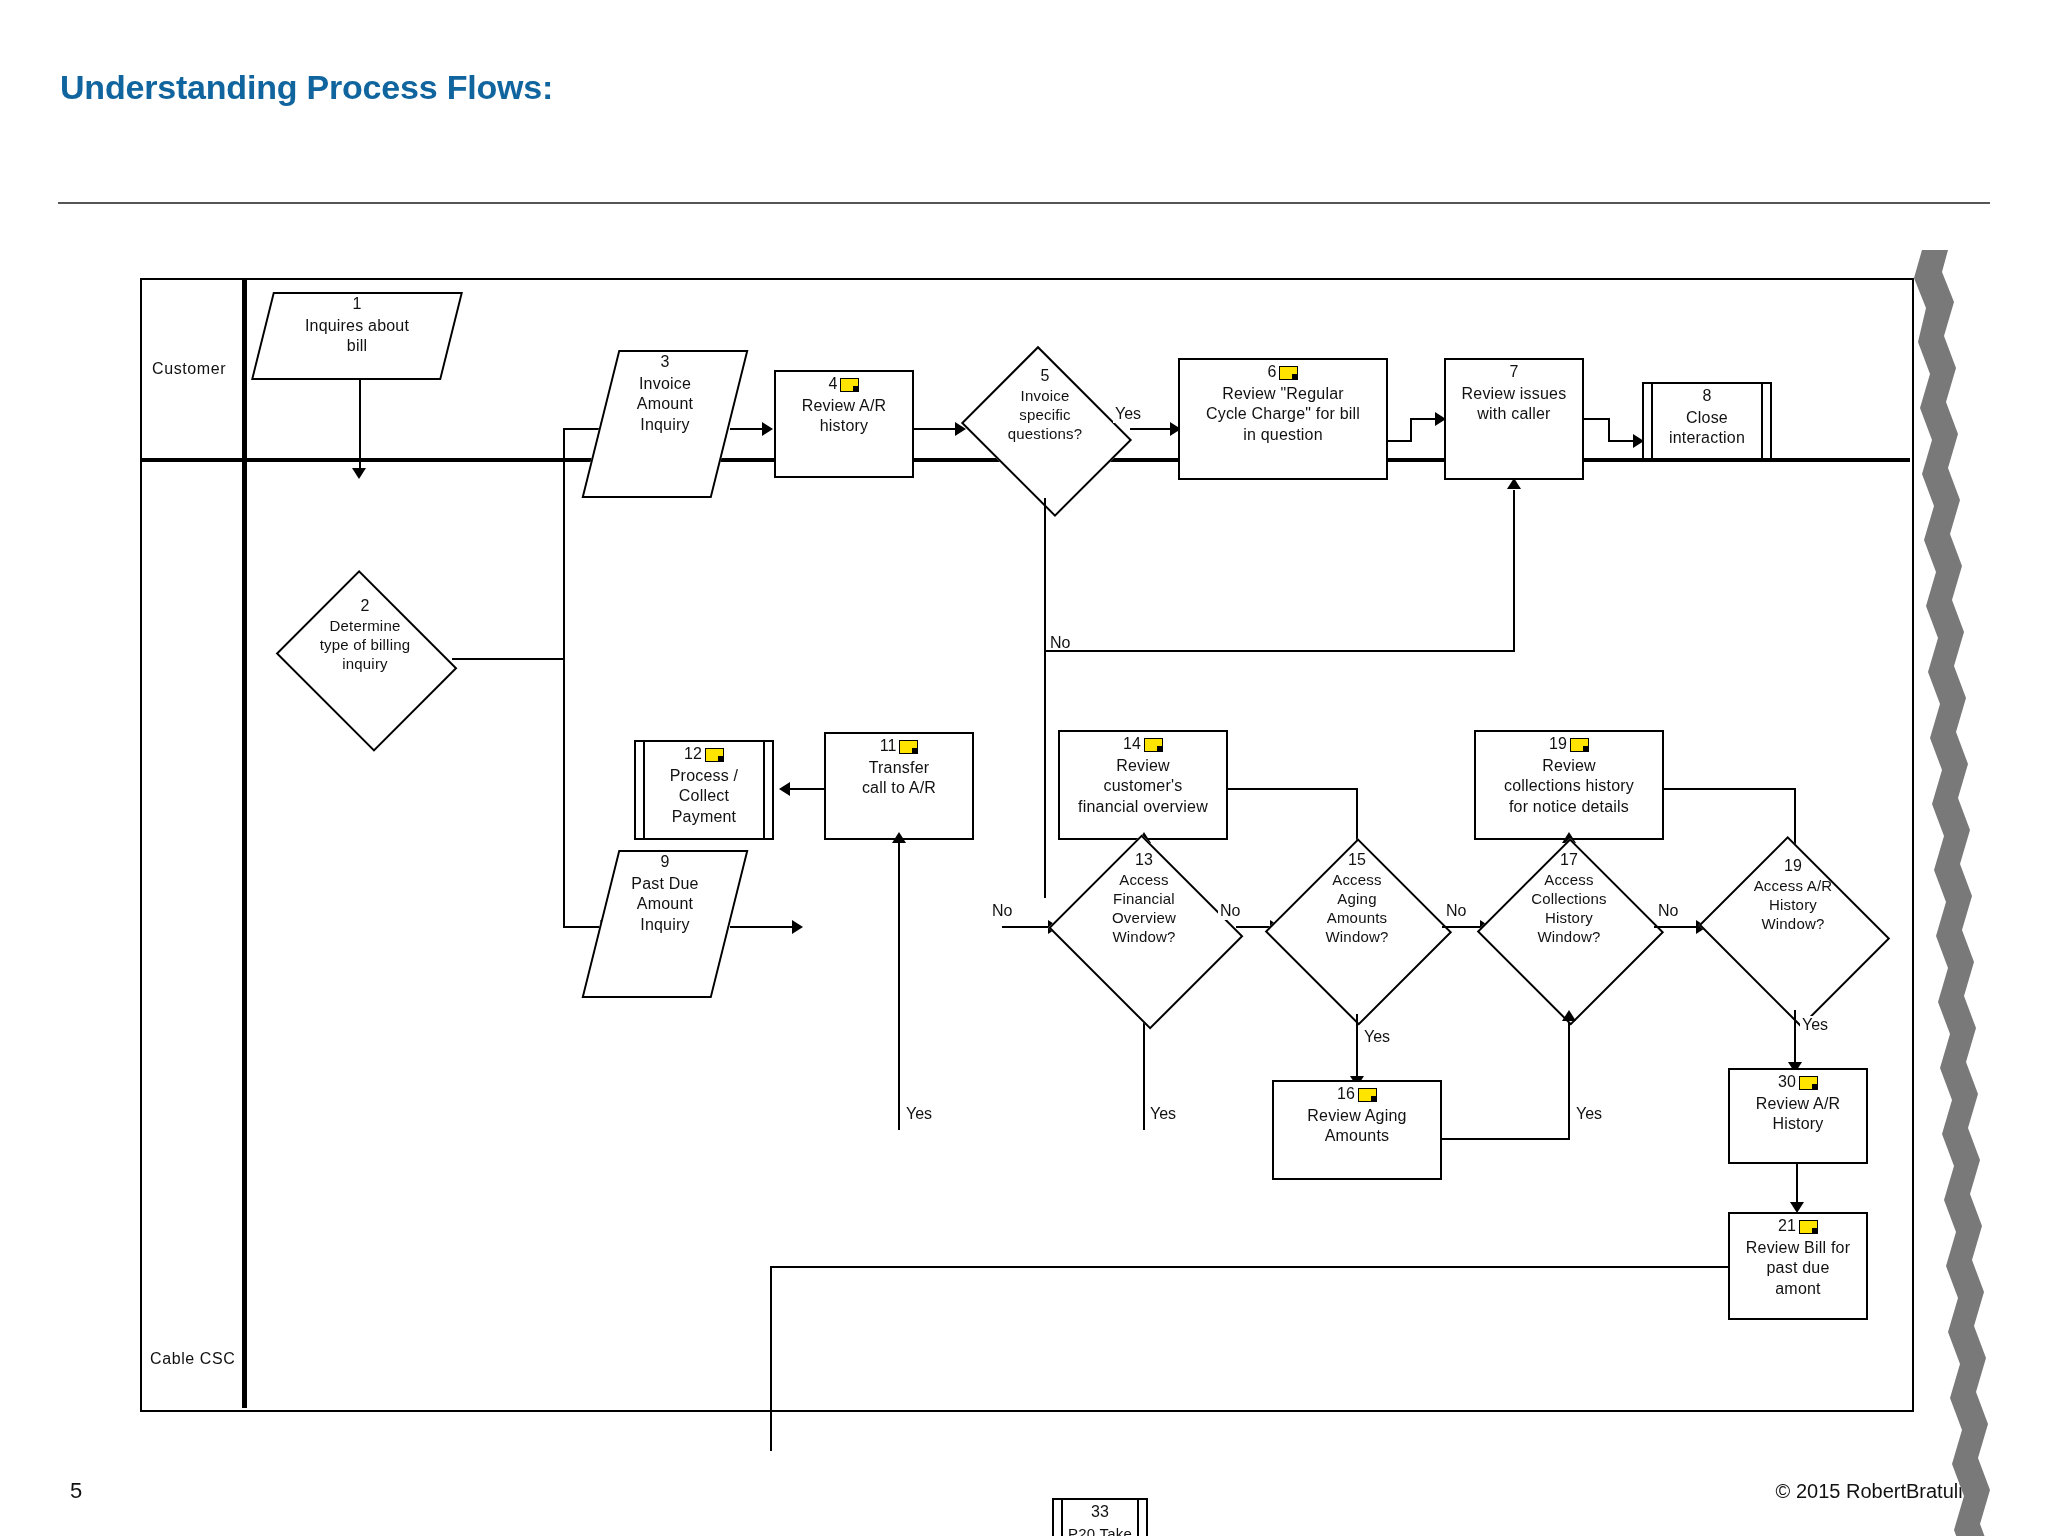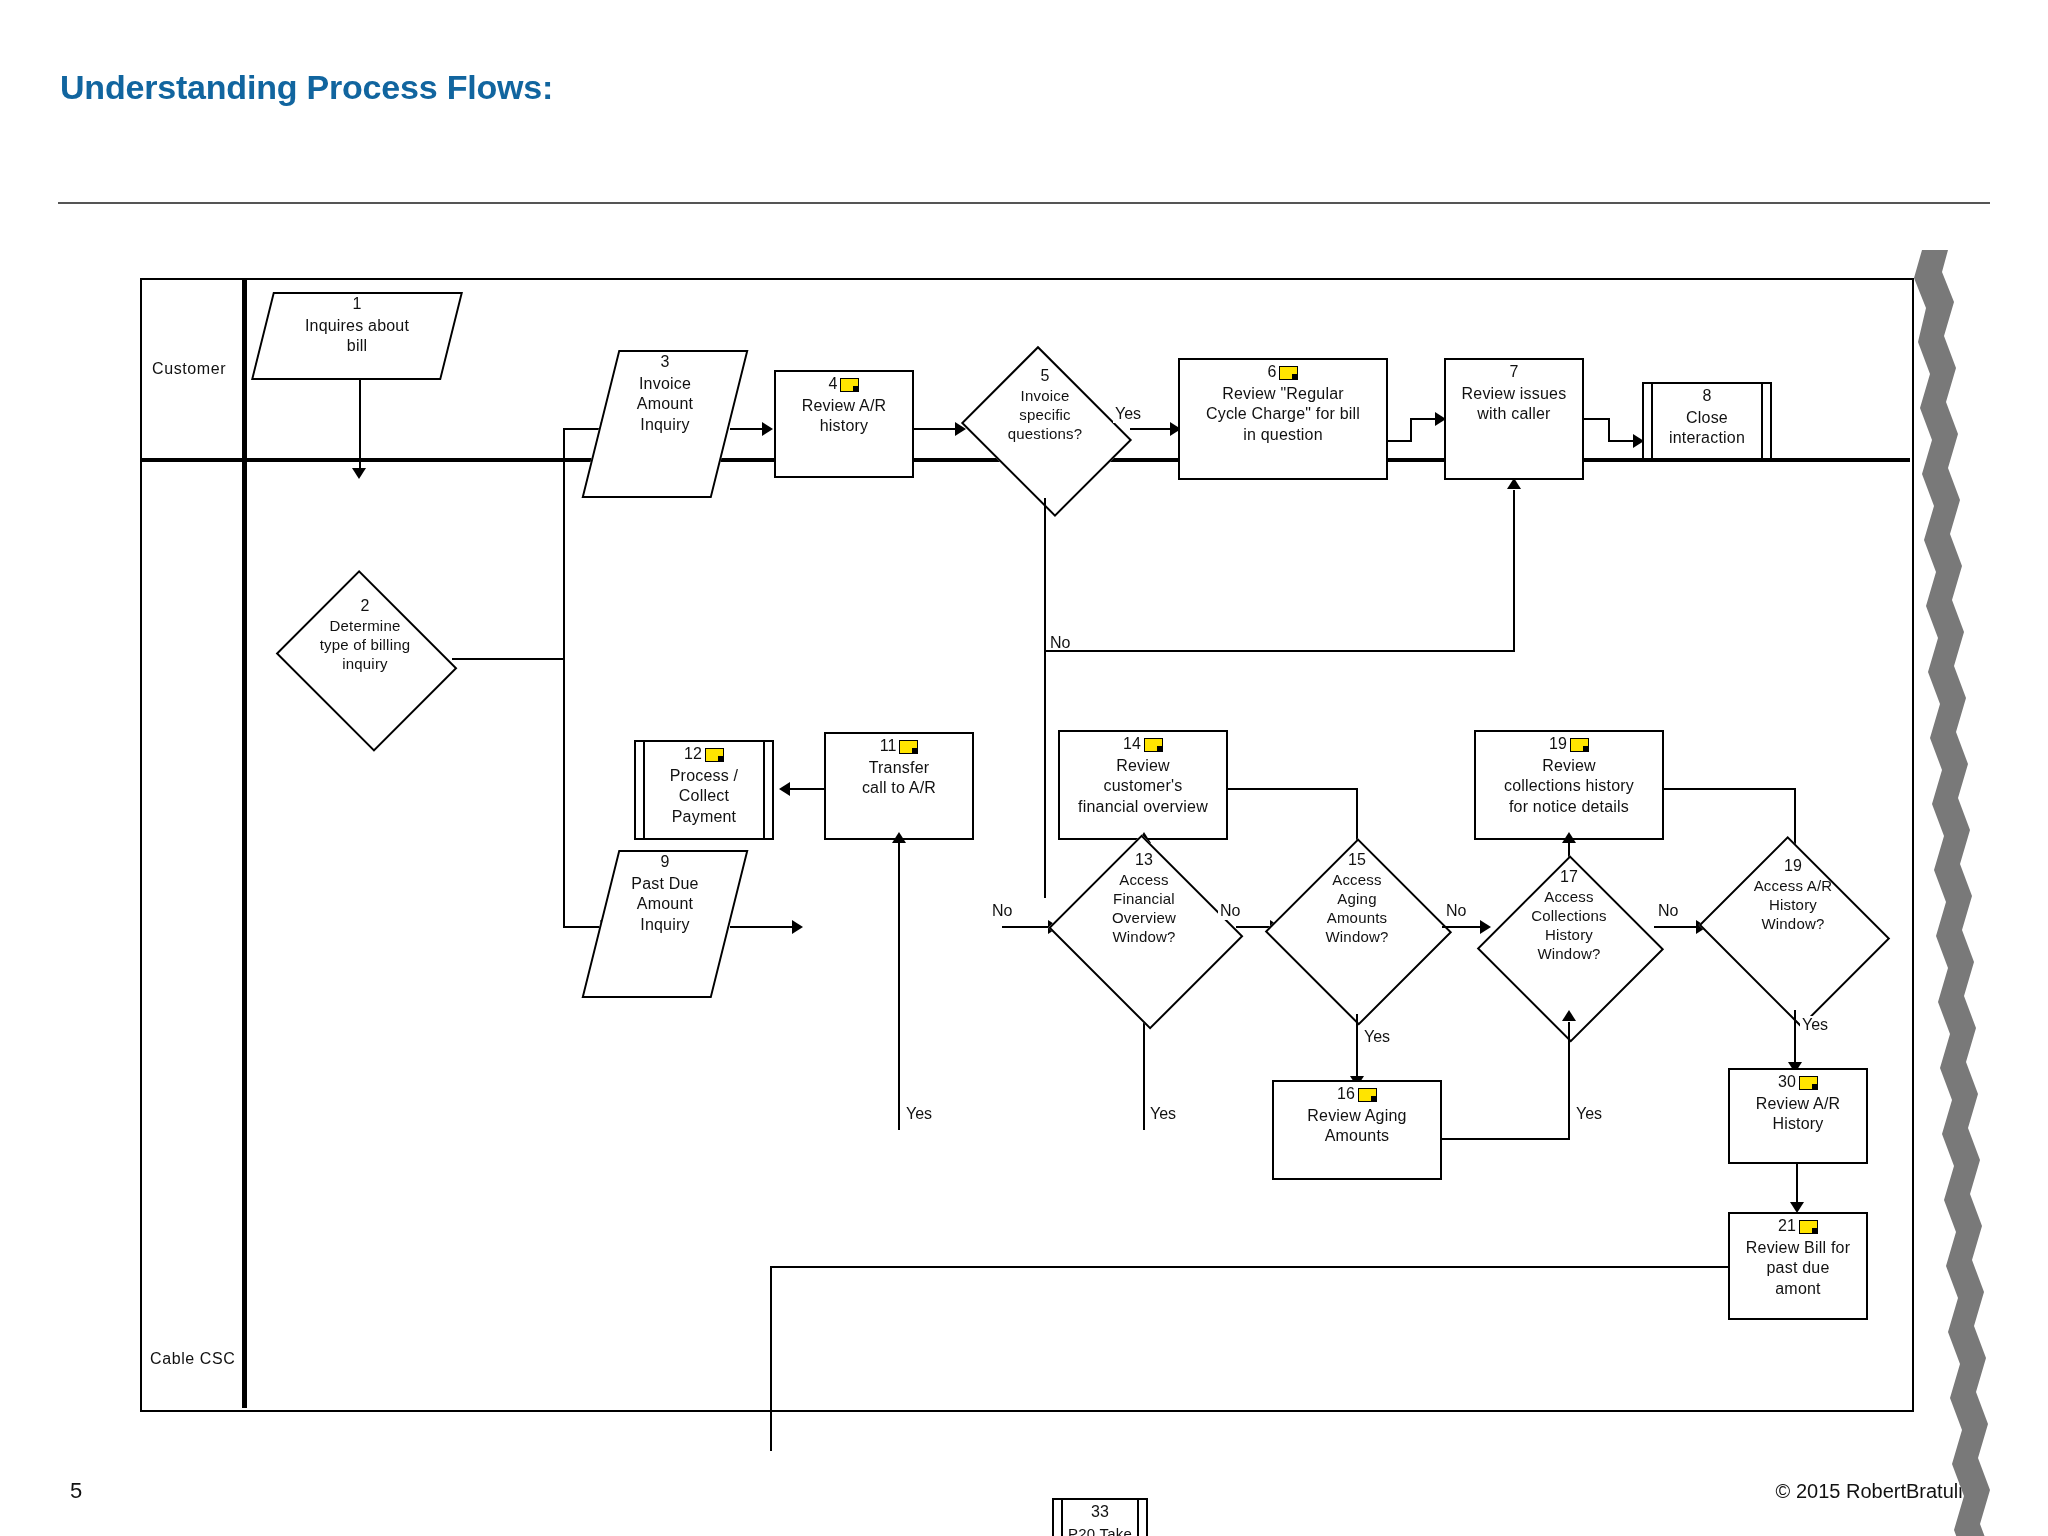--- a/index.html
+++ b/index.html
@@ -372,21 +372,21 @@
   </div>
 
   <div class="ln lh" style="left:1442px;top:676px;width:44px;"></div>
   <div class="elbl" style="left:1444px;top:652px;">No</div>
   <div class="arw arw-r" style="left:1480px;top:670px;"></div>
 
   <div class="ln lv" style="left:1356px;top:764px;height:68px;"></div>
   <div class="elbl" style="left:1362px;top:778px;">Yes</div>
   <div class="arw arw-d" style="left:1350px;top:826px;"></div>
 
-  <div class="node diamond" style="left:1484px;top:613px;width:170px;height:168px;">
+  <div class="node diamond" style="left:1484px;top:596px;width:170px;height:168px;">
     <div class="dia-shape"></div>
     <div class="content" style="padding-top:6px;">
       <div class="num">
           <span>17</span>
         </div>
       <div class="label">Access
 Collections
 History
 Window?</div>
     </div>

